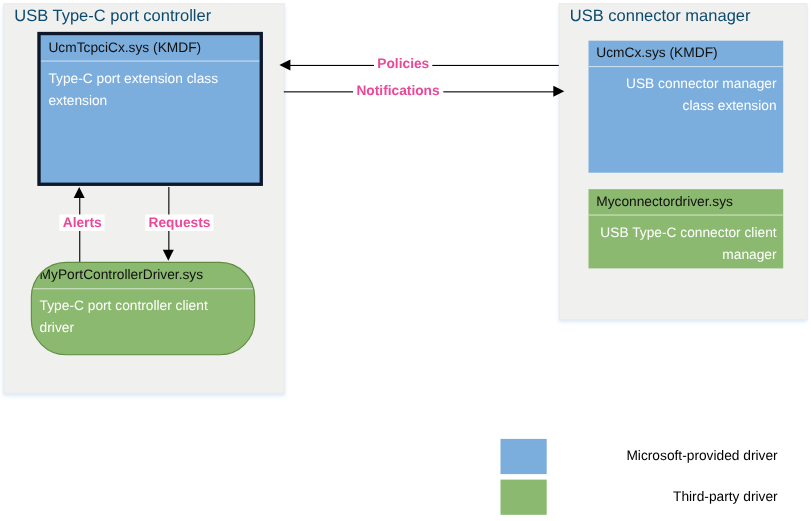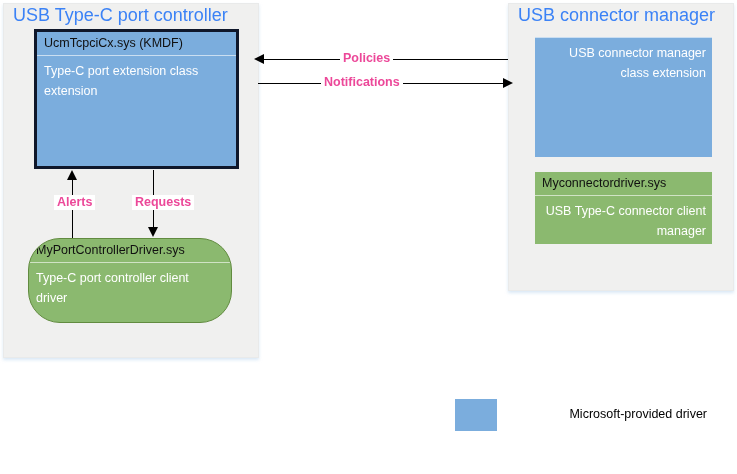--- a/index.html
+++ b/index.html
@@ -19,23 +19,23 @@
   
   .panel {
     position: absolute;
     background: #F0F0EF;
     border: 1px solid #E9EAEA;
     box-shadow: 0 2px 3px rgba(190, 215, 238, 0.55);
     box-sizing: border-box;
   }
   .panel-title {
     position: absolute;
-    font-size: 18px;
+    font-size: 15px;
     line-height: 14px;
-    color: #3b82f6;
+    color: #0c4a6e;
     white-space: nowrap;
   }
 
   #panel-left  { left: 3px;   top: 3px;  width: 256px; height: 355px; }
   #panel-right { left: 508px; top: 3px;  width: 226px; height: 288px; }
 
   #panel-left-title  { left: 13px;  top: 8px; }
   #panel-right-title { left: 518px; top: 8px; }
 
   
@@ -166,20 +166,21 @@
 <div class="box green bordered" id="box-myportcontroller">
   <div class="box-header">MyPortControllerDriver.sys</div>
   <div class="box-divider"></div>
   <div class="box-body">Type-C port controller client driver</div>
 </div>
 
 <div class="panel" id="panel-right"></div>
 <div class="panel-title" id="panel-right-title">USB connector manager</div>
 
 <div class="box blue center" id="box-ucmcx">
+  <div class="box-header">UcmCx.sys (KMDF)</div>
   <div class="box-divider"></div>
   <div class="box-body">USB connector manager class extension</div>
 </div>
 
 <div class="box green center" id="box-myconnectordriver">
   <div class="box-header">Myconnectordriver.sys</div>
   <div class="box-divider"></div>
   <div class="box-body">USB Type-C connector client manager</div>
 </div>
 
@@ -197,13 +198,17 @@
 
 <div class="vline" id="line-requests"></div>
 <div class="arrow arrow-down" id="arrow-requests"></div>
 <div class="edge-label" id="label-requests">Requests</div>
 
 <div id="legend">
   <div class="legend-row">
     <div class="legend-swatch blue"></div>
     <div class="legend-label">Microsoft-provided driver</div>
   </div>
+  <div class="legend-row">
+    <div class="legend-swatch green"></div>
+    <div class="legend-label">Third-party driver</div>
+  </div>
 </div>
 
 </body></html>

